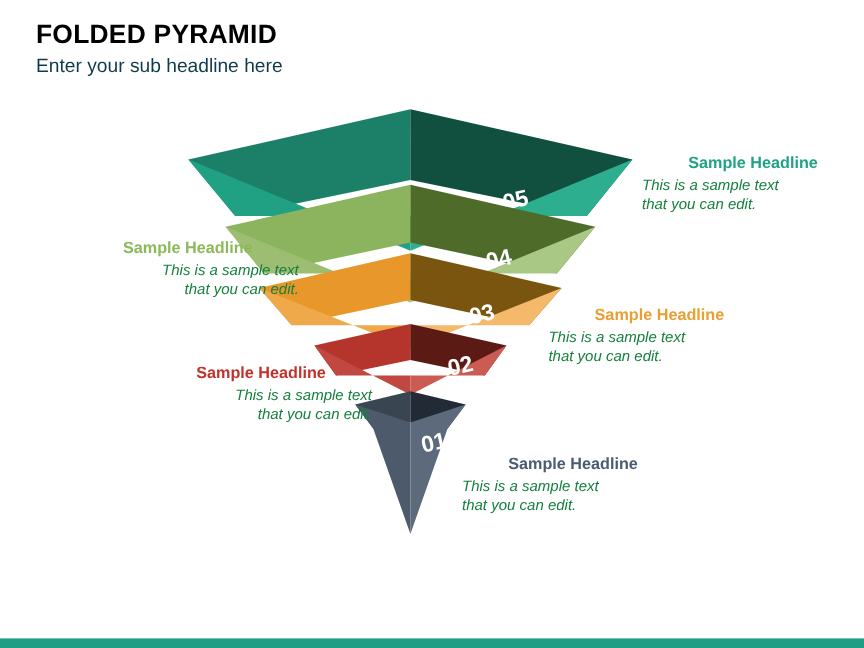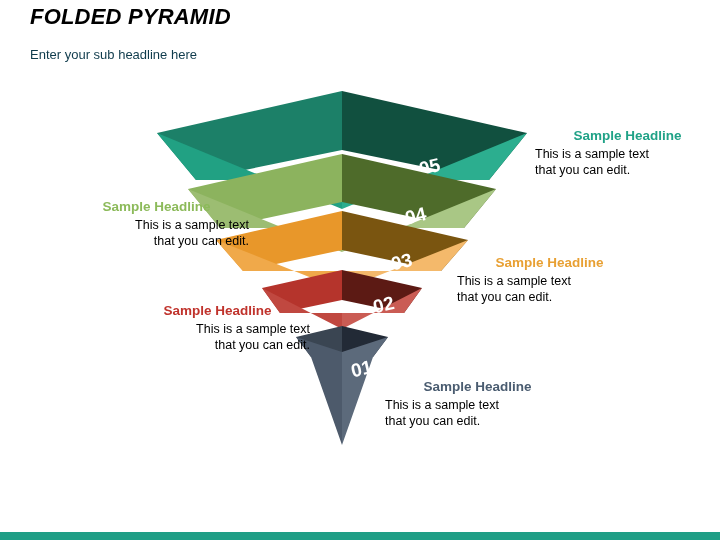--- a/index.html
+++ b/index.html
@@ -17,33 +17,32 @@
   #slide {
     position: absolute;
     left: 0; top: 0;
     width: 720px;
     height: 540px;
     background: #ffffff;
   }
   #title {
     position: absolute;
     left: 30px;
-    top: 4px;
+    top: 16px;
     font-size: 22px;
     font-weight: bold;
     color: #000000;
     letter-spacing: 0.2px;
     white-space: nowrap;
-    font-style: italic;
   }
   #subtitle {
     position: absolute;
     left: 30px;
     top: 47px;
-    font-size: 13px;
+    font-size: 16px;
     font-weight: normal;
     color: #0f3b4c;
     white-space: nowrap;
   }
   #bottom-bar {
     position: absolute;
     left: 0;
     bottom: 0;
     width: 720px;
     height: 8px;
@@ -64,22 +63,23 @@
     font-size: 13.5px;
     font-weight: bold;
     line-height: 1.25;
     margin-bottom: 1px;
     white-space: nowrap;
     text-align: center;
   }
   .callout .body {
     font-size: 12.5px;
     font-weight: normal;
-    color: #000000;
+    color: #15803d;
     line-height: 1.32;
+    font-style: italic;
   }
   .callout.left-side {
     text-align: right;
   }
   .callout.right-side {
     text-align: left;
   }
   .tier-number {
     font-size: 19px;
     font-weight: bold;

